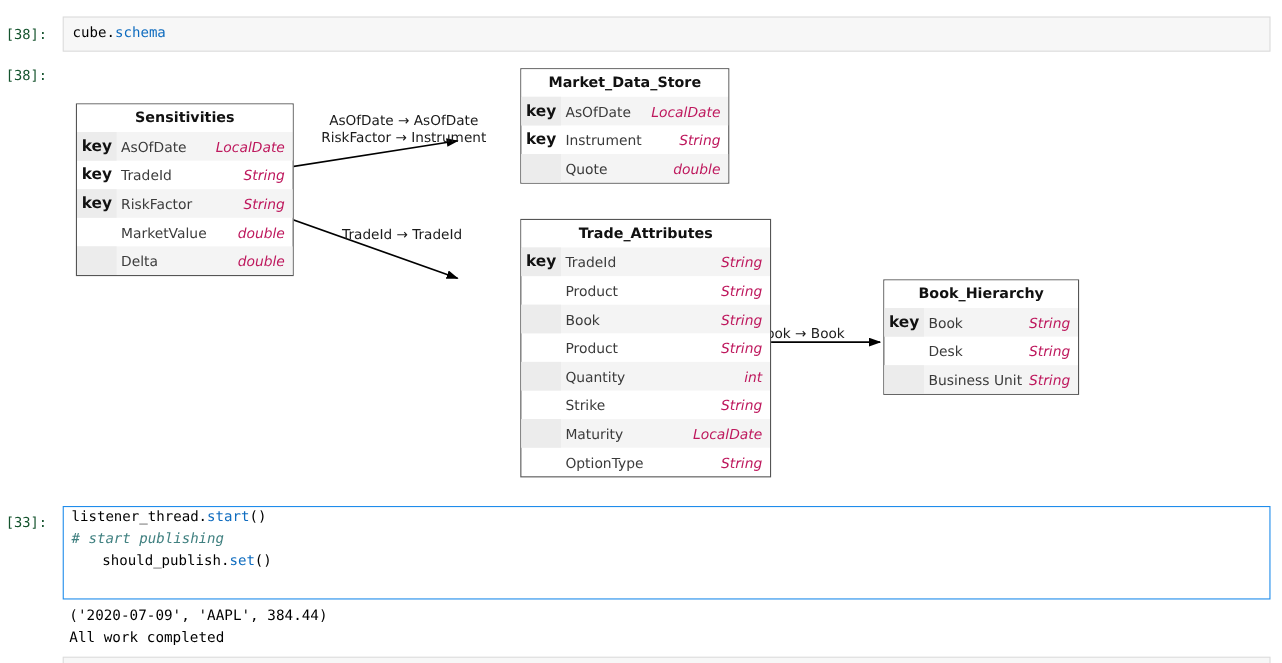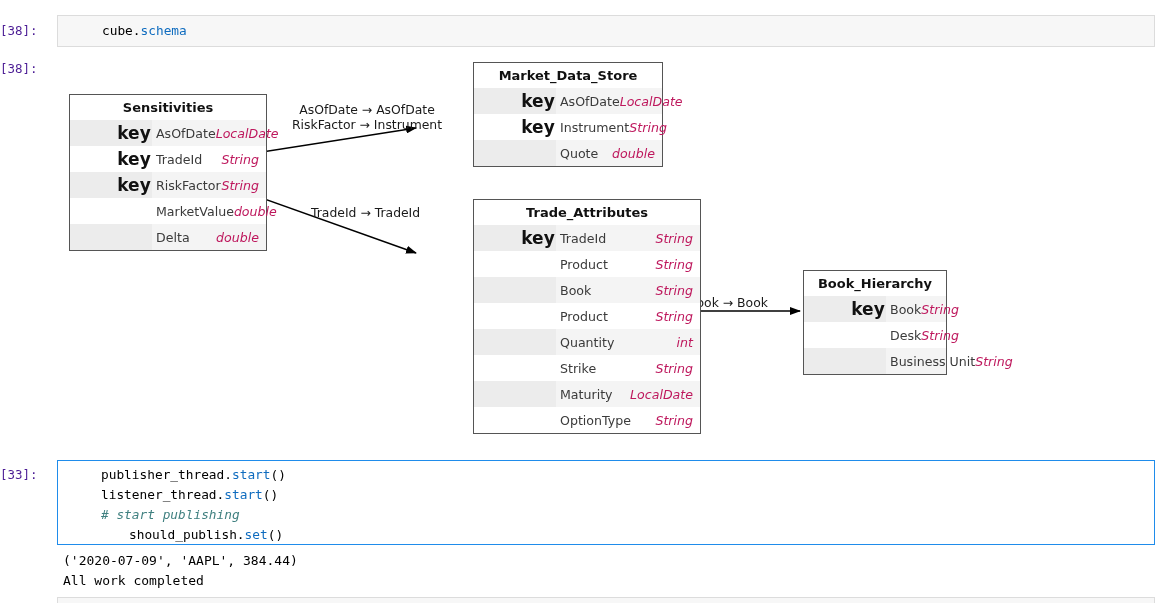--- a/index.html
+++ b/index.html
@@ -7,28 +7,27 @@
     width:1165px;height:603px;background:#ffffff;
     font-family:"Liberation Sans", sans-serif;
     overflow:hidden;position:relative;
   }
   .nb{position:relative;width:1165px;height:603px;}
 
   
   .prompt{
     position:absolute;
     font-family:"DejaVu Sans Mono","Liberation Mono",monospace;
-    font-size:12.5px;color:#4c1d95;text-align:left;
+    font-size:12.5px;color:#14532d;text-align:center;
     width:48px;letter-spacing:0px;
   }
   .codebox{
     position:absolute;
     background:#f7f7f7;border:1px solid #dcdcdc;
     box-sizing:border-box;
-    padding-left:36px;
   }
   .codebox.selected{background:#ffffff;border:1.6px solid #1f8ceb;}
   .codeline{
     font-family:"DejaVu Sans Mono","Liberation Mono",monospace;
     font-size:12.8px;line-height:20px;color:#000000;white-space:pre;
   }
   .tok-fn{color:#0f6cbf;}
   .tok-cm{color:#408080;font-style:italic;}
   .outtext{
     position:absolute;
@@ -51,22 +50,22 @@
     font-family:"DejaVu Sans","Liberation Sans",sans-serif;
   }
   .trow{
     display:flex;align-items:center;height:26px;
     font-size:12.6px;color:#3b3b3b;
     font-family:"DejaVu Sans","Liberation Sans",sans-serif;
   }
   .trow.alt{background:#f4f4f4;}
   .cell-key{
     width:36px;flex:0 0 36px;text-align:center;
-    font-weight:bold;color:#111111;font-size:17px;
-    align-self:stretch;display:flex;align-items:center;justify-content:center;padding-left:46px;
+    font-weight:bold;color:#111111;font-size:14px;
+    align-self:stretch;display:flex;align-items:center;justify-content:center;
   }
   .trow.alt .cell-key{background:#ececec;}
   .cell-name{flex:1 1 auto;padding-left:4px;white-space:nowrap;}
   .cell-type{
     flex:0 0 auto;text-align:right;padding-right:7px;
     font-style:italic;color:#be185d;white-space:nowrap;
   }
   .edgelabel{
     position:absolute;
     font-size:12.4px;color:#1a1a1a;white-space:nowrap;
@@ -199,21 +198,21 @@
         <div class="cell-name">Maturity</div>
         <div class="cell-type">LocalDate</div>
       </div>
       <div class="trow">
         <div class="cell-key"></div>
         <div class="cell-name">OptionType</div>
         <div class="cell-type">String</div>
       </div>
     </div>
 
-    <div class="tbl" style="left:803px;top:220px;width:144px;">
+    <div class="tbl" style="left:803px;top:204px;width:178px;">
       <div class="ttitle">Book_Hierarchy</div>
       <div class="trow alt">
         <div class="cell-key">key</div>
         <div class="cell-name">Book</div>
         <div class="cell-type">String</div>
       </div>
       <div class="trow">
         <div class="cell-key"></div>
         <div class="cell-name">Desk</div>
         <div class="cell-type">String</div>
@@ -223,21 +222,20 @@
         <div class="cell-name">Business Unit</div>
         <div class="cell-type">String</div>
       </div>
     </div>
 
   </div>
 
   <div class="prompt" style="left:0px;top:467px;">[33]:</div>
 
   <div class="codebox selected" style="left:57px;top:460px;width:1098px;height:85px;">
-    <div class="codeline" style="padding:4px 0 0 7px;"><span>publisher_thread.</span><span class="tok-fn">start</span><span>()</span></div>
     <div class="codeline" style="padding:0 0 0 7px;"><span>listener_thread.</span><span class="tok-fn">start</span><span>()</span></div>
     <div class="codeline" style="padding:0 0 0 7px;"><span class="tok-cm"># start publishing</span></div>
     <div class="codeline" style="padding:0 0 0 7px;margin-left:28px;"><span>should_publish.</span><span class="tok-fn">set</span><span>()</span></div>
   </div>
 
   <div class="outtext" style="left:63px;top:551px;">('2020-07-09', 'AAPL', 384.44)</div>
   <div class="outtext" style="left:63px;top:571px;">All work completed</div>
 
   <div class="codebox" style="left:57px;top:597px;width:1098px;height:32px;"></div>
 

